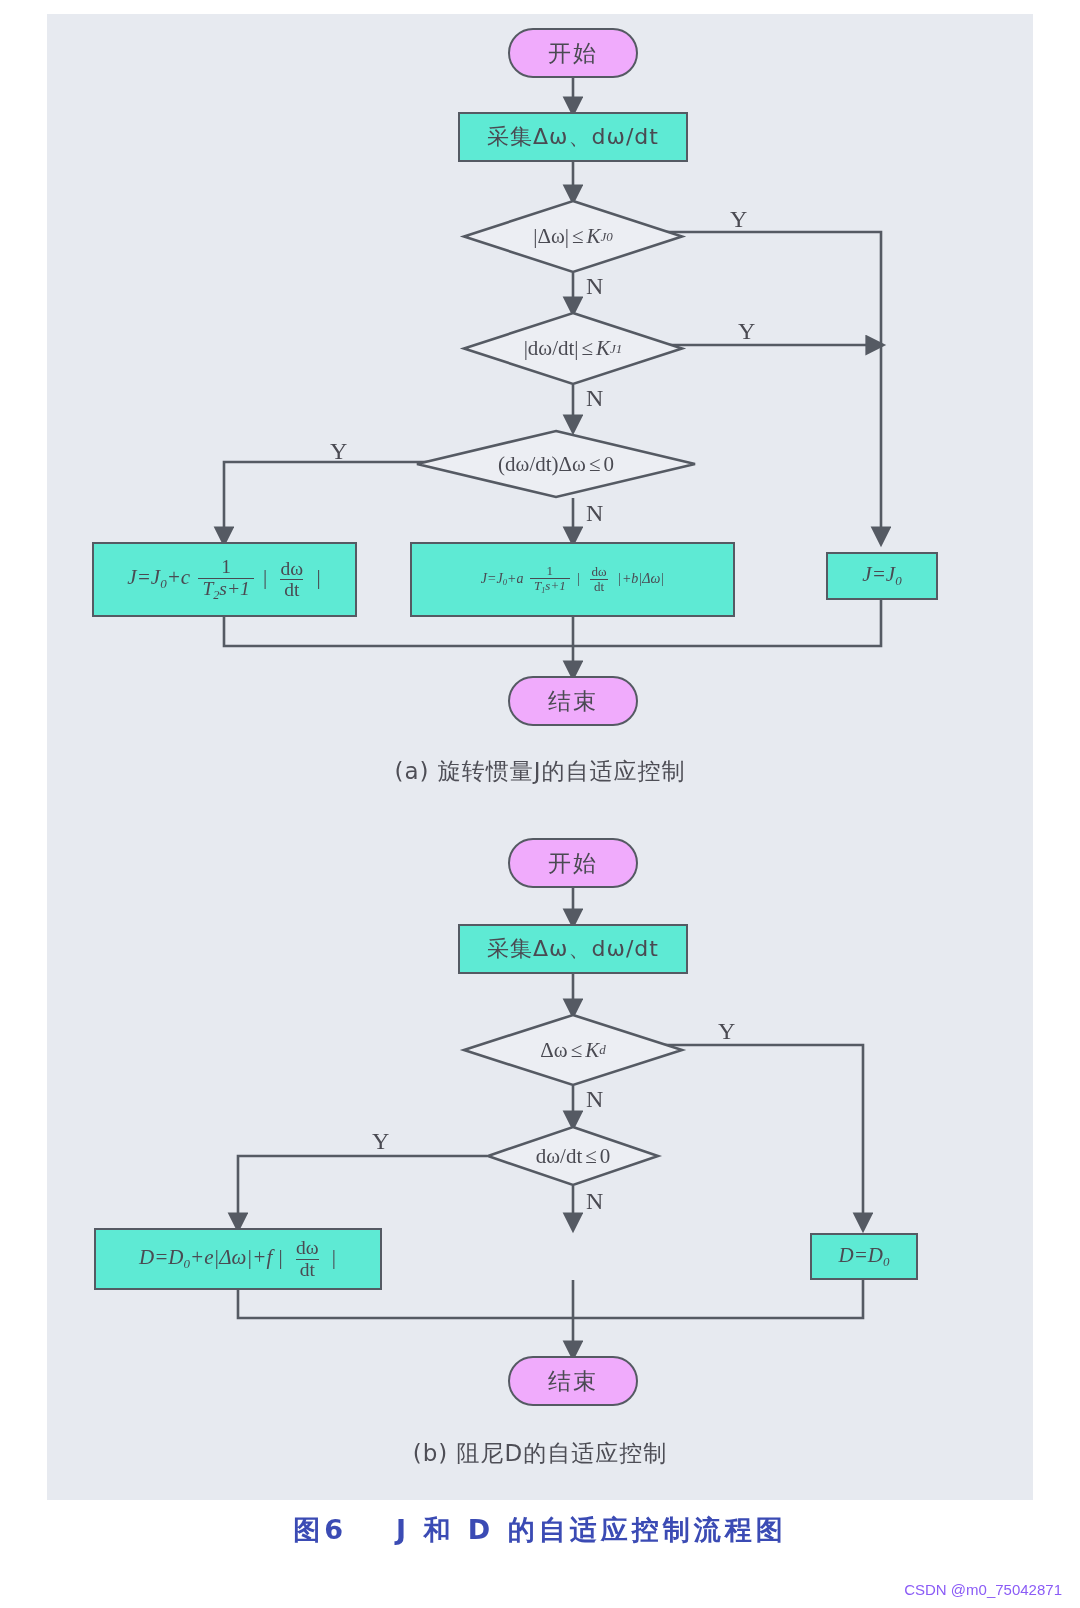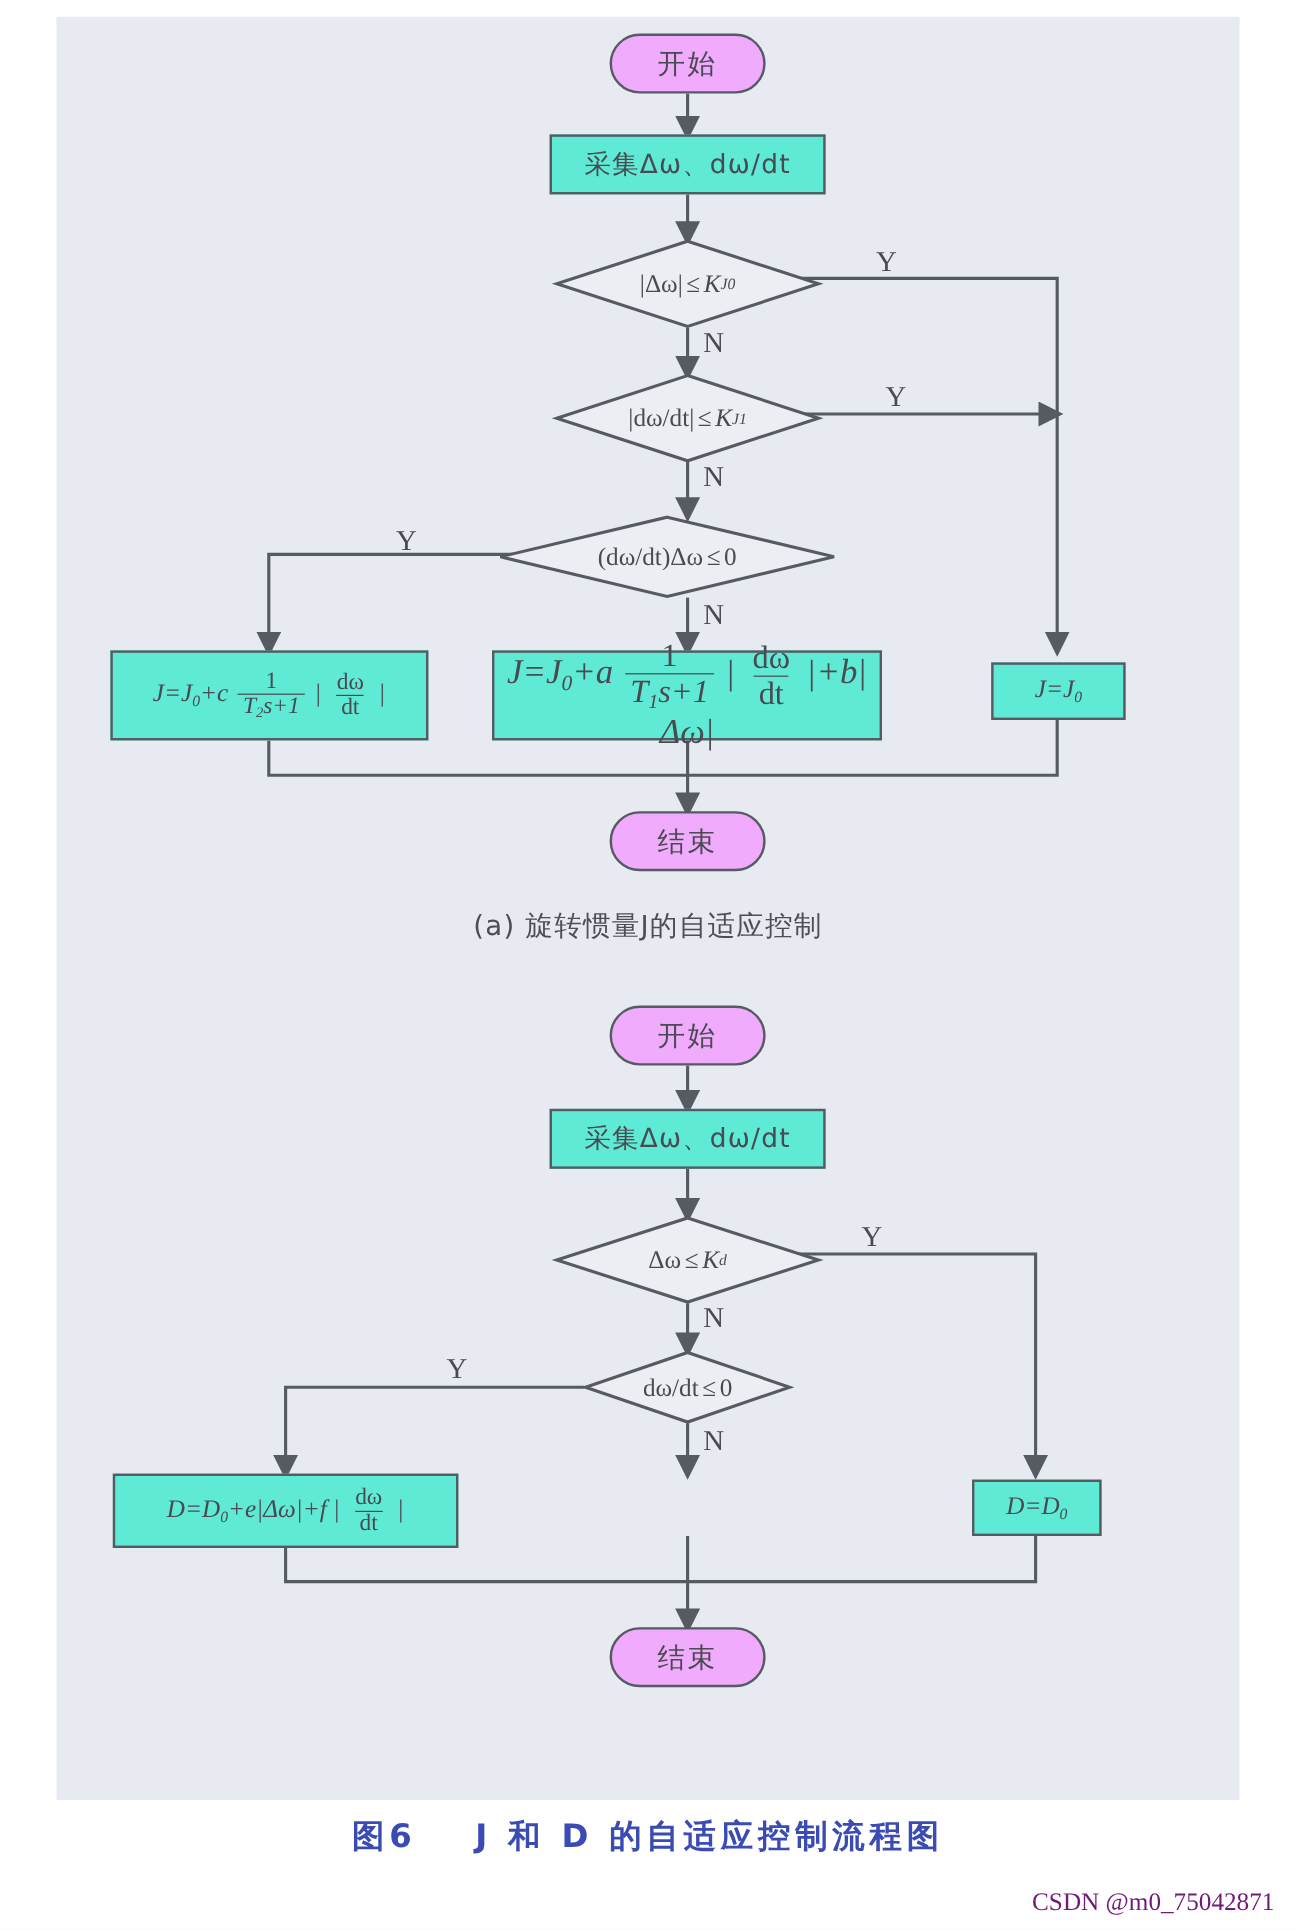--- a/index.html
+++ b/index.html
@@ -19,22 +19,22 @@
       display:flex;align-items:center;justify-content:center;font-size:21px;color:#4a4a52;}
   .yn{position:absolute;font-family:"Liberation Serif","DejaVu Serif",serif;
       font-size:24px;color:#4a4a52;}
   .caption{position:absolute;width:100%;text-align:center;
            font-family:"DejaVu Sans","Liberation Sans",sans-serif;
            font-size:23px;color:#4e4e56;letter-spacing:1px;}
   .figtitle{position:absolute;width:100%;text-align:center;
             font-family:"DejaVu Sans","Liberation Sans",sans-serif;
             font-size:27px;font-weight:bold;color:#3b4bb4;letter-spacing:4px;}
   .watermark{position:absolute;right:18px;bottom:10px;
-             font-family:Liberation Serif, serif;
-             font-size:21px;color:#701a75;}
+             font-family:Liberation Sans, sans-serif;
+             font-size:15px;color:#8b5cf6;}
   
   .mi{font-style:italic;}
   .sub{font-size:0.62em;vertical-align:-0.32em;font-style:italic;}
   .frac{display:inline-flex;flex-direction:column;align-items:center;
         vertical-align:middle;line-height:1.05;margin:0 3px;font-size:0.93em;}
   .frac .num{padding:0 4px;}
   .frac .den{padding:0 4px;border-top:1.6px solid #4a4a52;}
   .bar{display:inline-block;padding:0 1px;}
   svg line,svg path,svg polygon{shape-rendering:geometricPrecision;}
 </style>
@@ -145,21 +145,21 @@
       </span>
       <span class="bar">|</span>
       <span class="frac">
         <span class="num">dω</span>
         <span class="den">dt</span>
       </span>
       <span class="bar">|</span>
     </span>
   </div>
 
-  <div class="node process" style="left:410px;top:542px;width:325px;height:75px;font-size:29px;">
+  <div class="node process" style="left:410px;top:542px;width:325px;height:75px;font-size:14px;">
     <span>
       <span class="mi">J=J</span><span class="sub">0</span><span class="mi">+a</span>
       <span class="frac">
         <span class="num">1</span>
         <span class="den"><span class="mi">T</span><span class="sub">1</span><span class="mi">s+1</span></span>
       </span>
       <span class="bar">|</span>
       <span class="frac">
         <span class="num">dω</span>
         <span class="den">dt</span>
@@ -231,20 +231,21 @@
   <div class="node process" style="left:810px;top:1233px;width:108px;height:47px;font-size:21px;">
     <span>
       <span class="mi">D=D</span><span class="sub">0</span>
     </span>
   </div>
 
   <div class="node terminal" style="left:508px;top:1356px;width:130px;height:50px;">
     <span>结束</span>
   </div>
 
+  <div class="caption" style="left:0;top:1438px;">(b) 阻尼D的自适应控制</div>
 
   <div class="figtitle" style="left:0;top:1512px;">
     <span>图6</span>
     <span style="display:inline-block;width:22px;"></span>
     <span>J 和 D 的自适应控制流程图</span>
   </div>
 
   <div class="watermark">CSDN @m0_75042871</div>
 </div>
 

